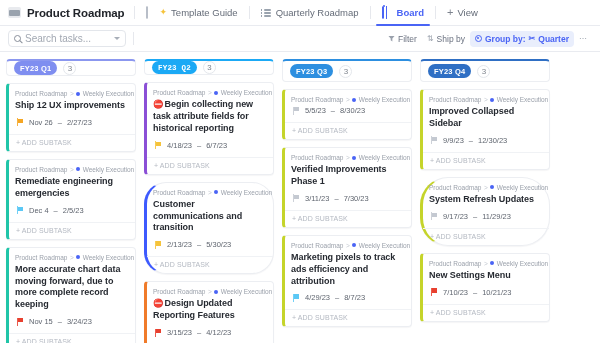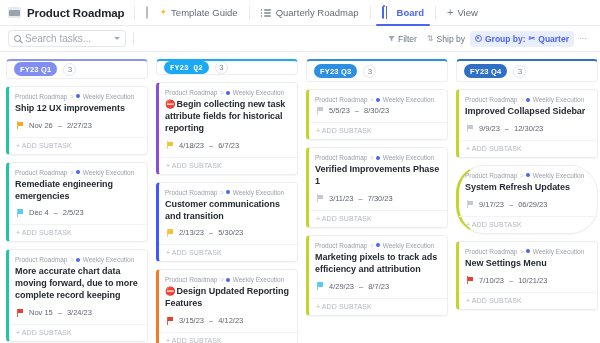--- a/index.html
+++ b/index.html
@@ -162,21 +162,21 @@
   .scissors { font-size: 8px; color: #4a64f5; }
 
   
   .board {
     display: flex;
     gap: 8px;
     padding: 7px 6px 0 6px;
     background: #fff;
     height: calc(343px - 53px);
   }
-  .column { width: 142px; flex: none; display: flex; flex-direction: column; }
+  .column { width: 130px; flex: none; display: flex; flex-direction: column; }
 
   .col-head {
     background: #fff;
     border: 1px solid #eceef2;
     border-top-width: 2px;
     border-radius: 4px;
     height: 23px;
     display: flex; align-items: center;
     padding: 0 7px; gap: 6px;
     margin-bottom: 7px;
@@ -380,21 +380,21 @@
           </div>
           <div class="card-title"><span class="emoji">⛔</span><span>Begin collecting new task attribute fields for historical reporting</span></div>
           <div class="dates">
             <span class="flag" style="color: rgb(245, 195, 59);"></span>
             <span class="date-text">4/18/23</span>
             <span class="date-text">–</span>
             <span class="date-text">6/7/23</span>
           </div>
           <div class="add-sub">+ ADD SUBTASK</div>
         </div>
-        <div class="card" style="border-left-color: rgb(61, 90, 254);">
+        <div class="card" style="border-left-color: rgb(61, 90, 254); border-radius: 22px;">
           <div class="crumb">
             <span>Product Roadmap</span>
             <span class="sep">&gt;</span>
             <span class="crumb-dot"></span>
             <span>Weekly Execution</span>
           </div>
           <div class="card-title"><span>Customer communications and transition</span></div>
           <div class="dates">
             <span class="flag" style="color: rgb(245, 195, 59);"></span>
             <span class="date-text">2/13/23</span>
@@ -503,21 +503,21 @@
             <span>Product Roadmap</span>
             <span class="sep">&gt;</span>
             <span class="crumb-dot"></span>
             <span>Weekly Execution</span>
           </div>
           <div class="card-title"><span>System Refresh Updates</span></div>
           <div class="dates">
             <span class="flag" style="color: rgb(196, 201, 209);"></span>
             <span class="date-text">9/17/23</span>
             <span class="date-text">–</span>
-            <span class="date-text">06/29/23</span>
+            <span class="date-text">11/29/23</span>
           </div>
           <div class="add-sub">+ ADD SUBTASK</div>
         </div>
         <div class="card" style="border-left-color: rgb(197, 212, 42);">
           <div class="crumb">
             <span>Product Roadmap</span>
             <span class="sep">&gt;</span>
             <span class="crumb-dot"></span>
             <span>Weekly Execution</span>
           </div>

